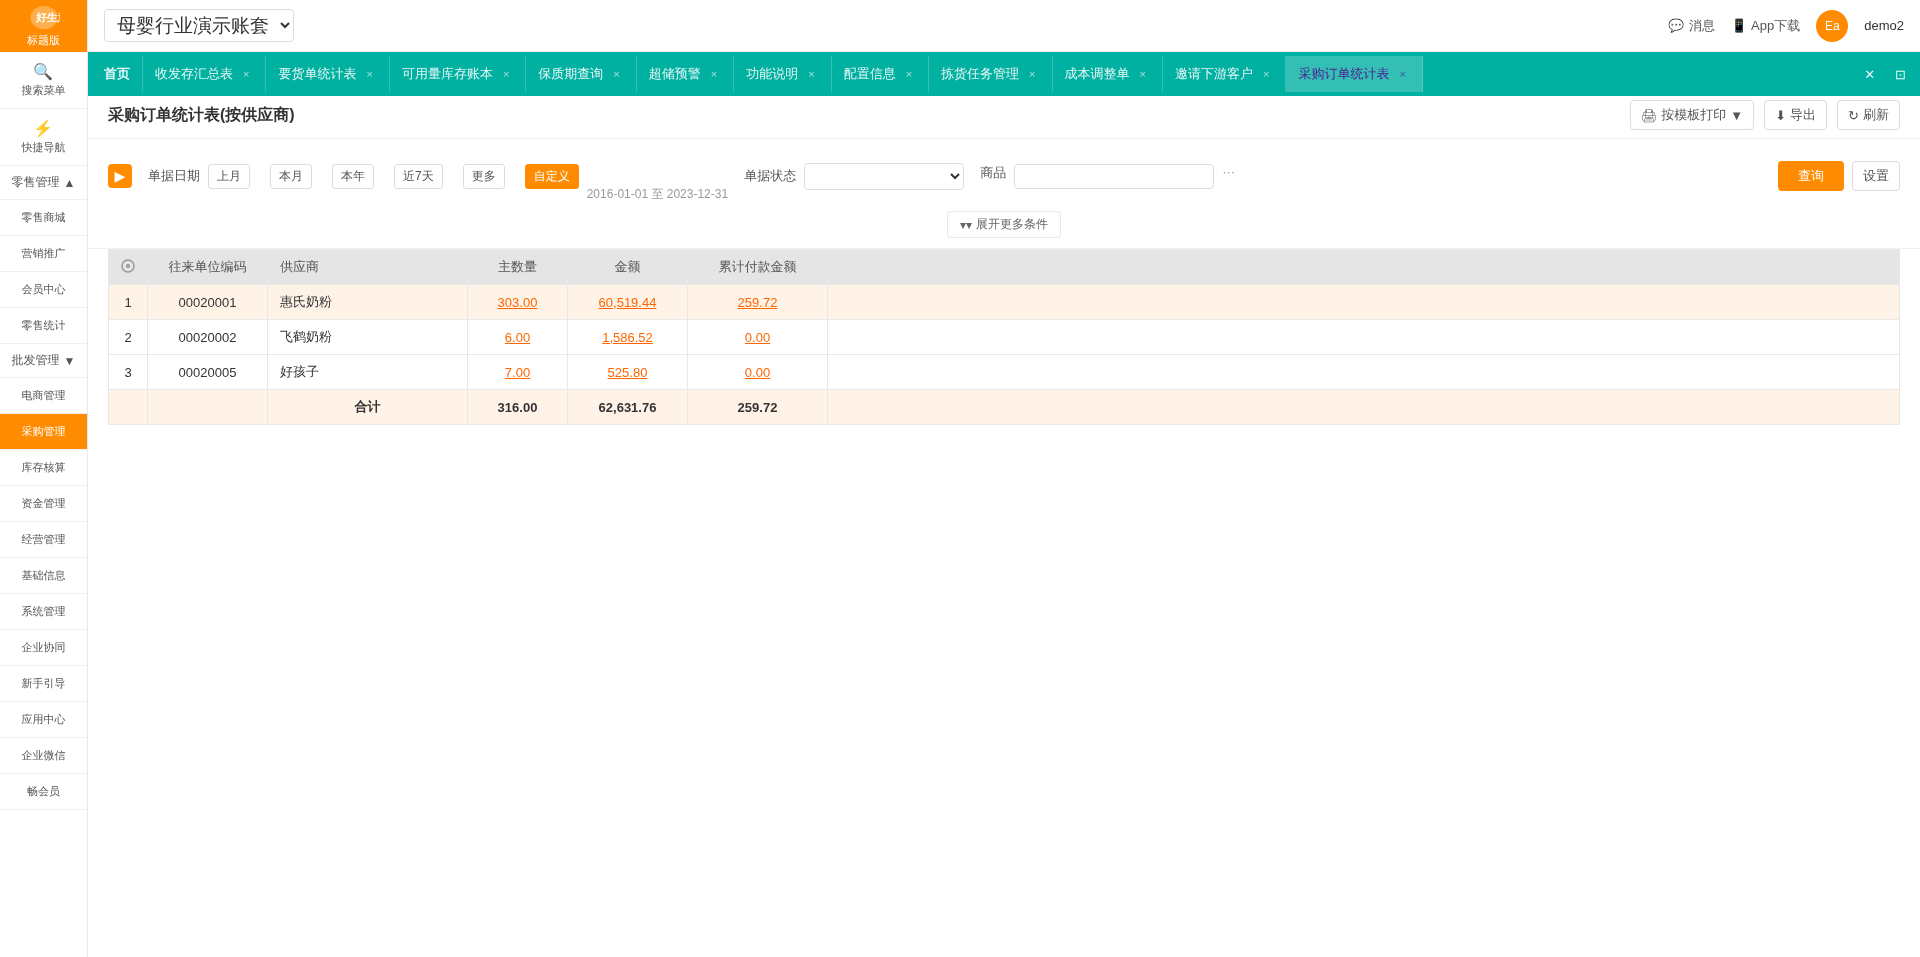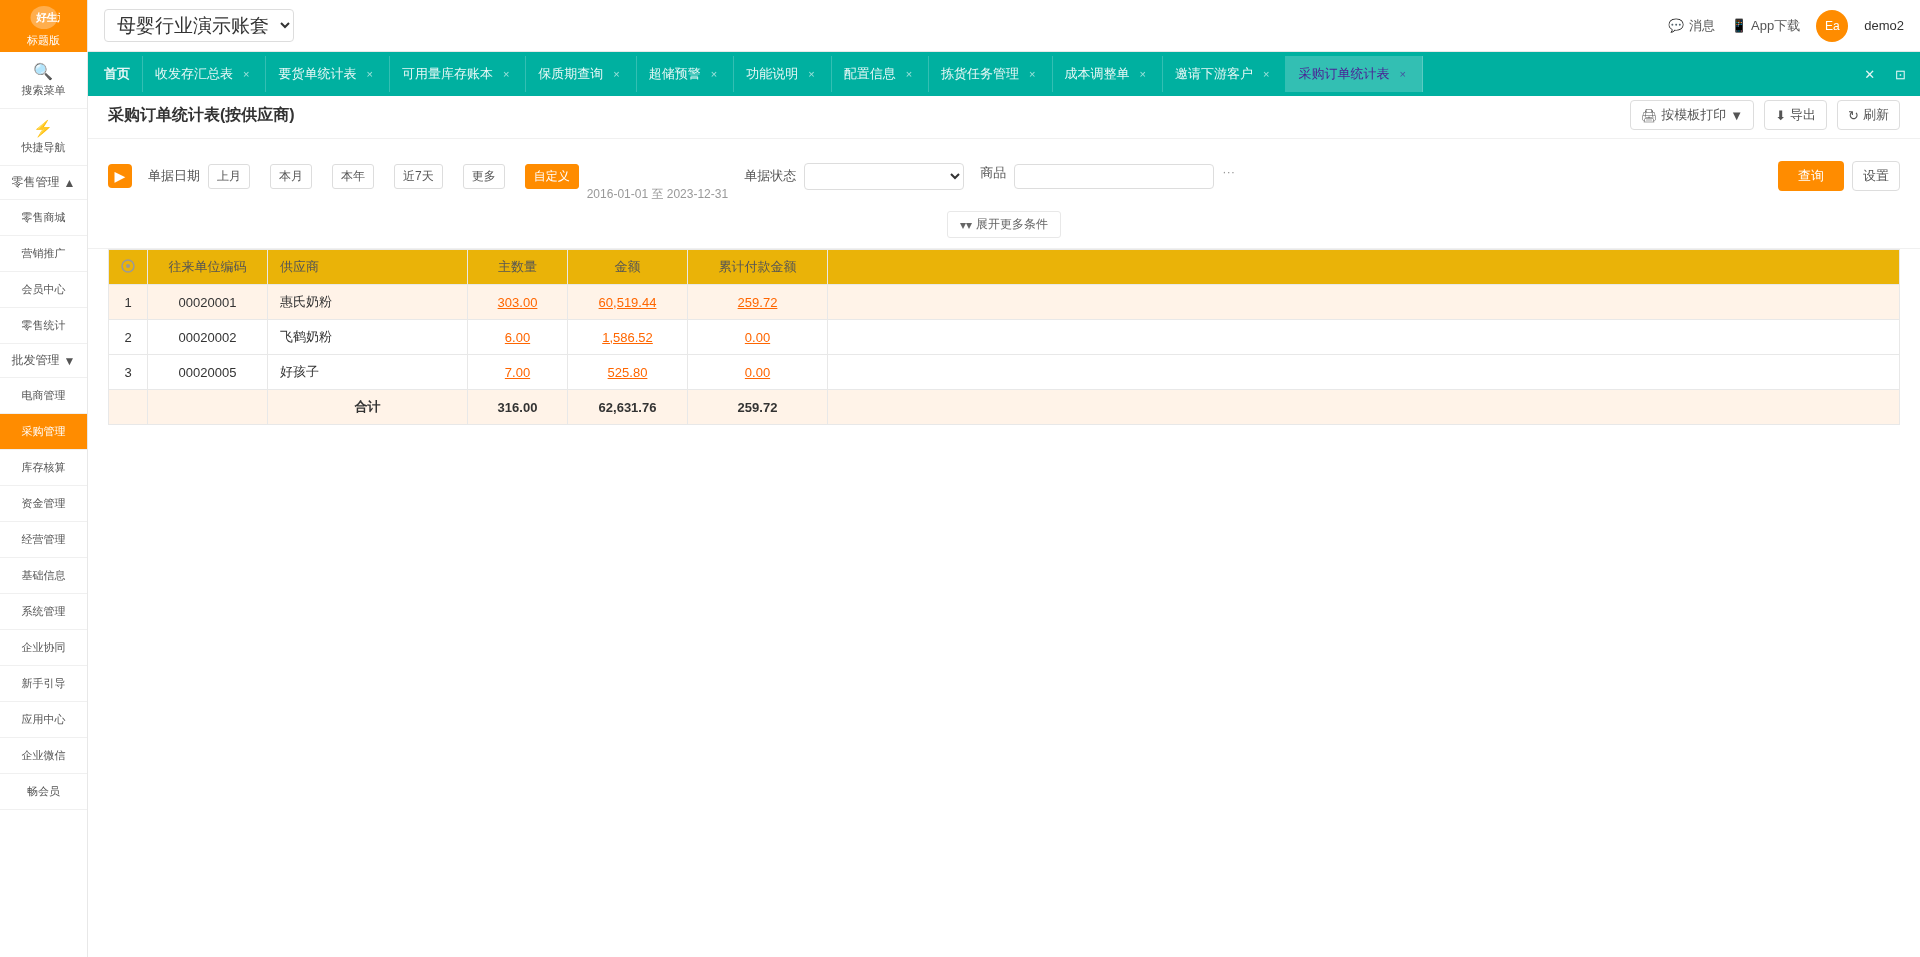--- a/index.html
+++ b/index.html
@@ -363,21 +363,21 @@
     .table-container {
       padding: 0 20px 20px 20px;
       background: white;
     }
     .data-table {
       width: 100%;
       border-collapse: collapse;
       font-size: 13px;
     }
     .data-table th {
-      background: #eab308;
+      background: #e5e5e5;
       border: 1px solid #e8e8e8;
       padding: 8px 12px;
       text-align: center;
       color: #555;
       font-weight: normal;
     }
     .data-table td {
       border: 1px solid #e8e8e8;
       padding: 8px 12px;
       color: #333;

